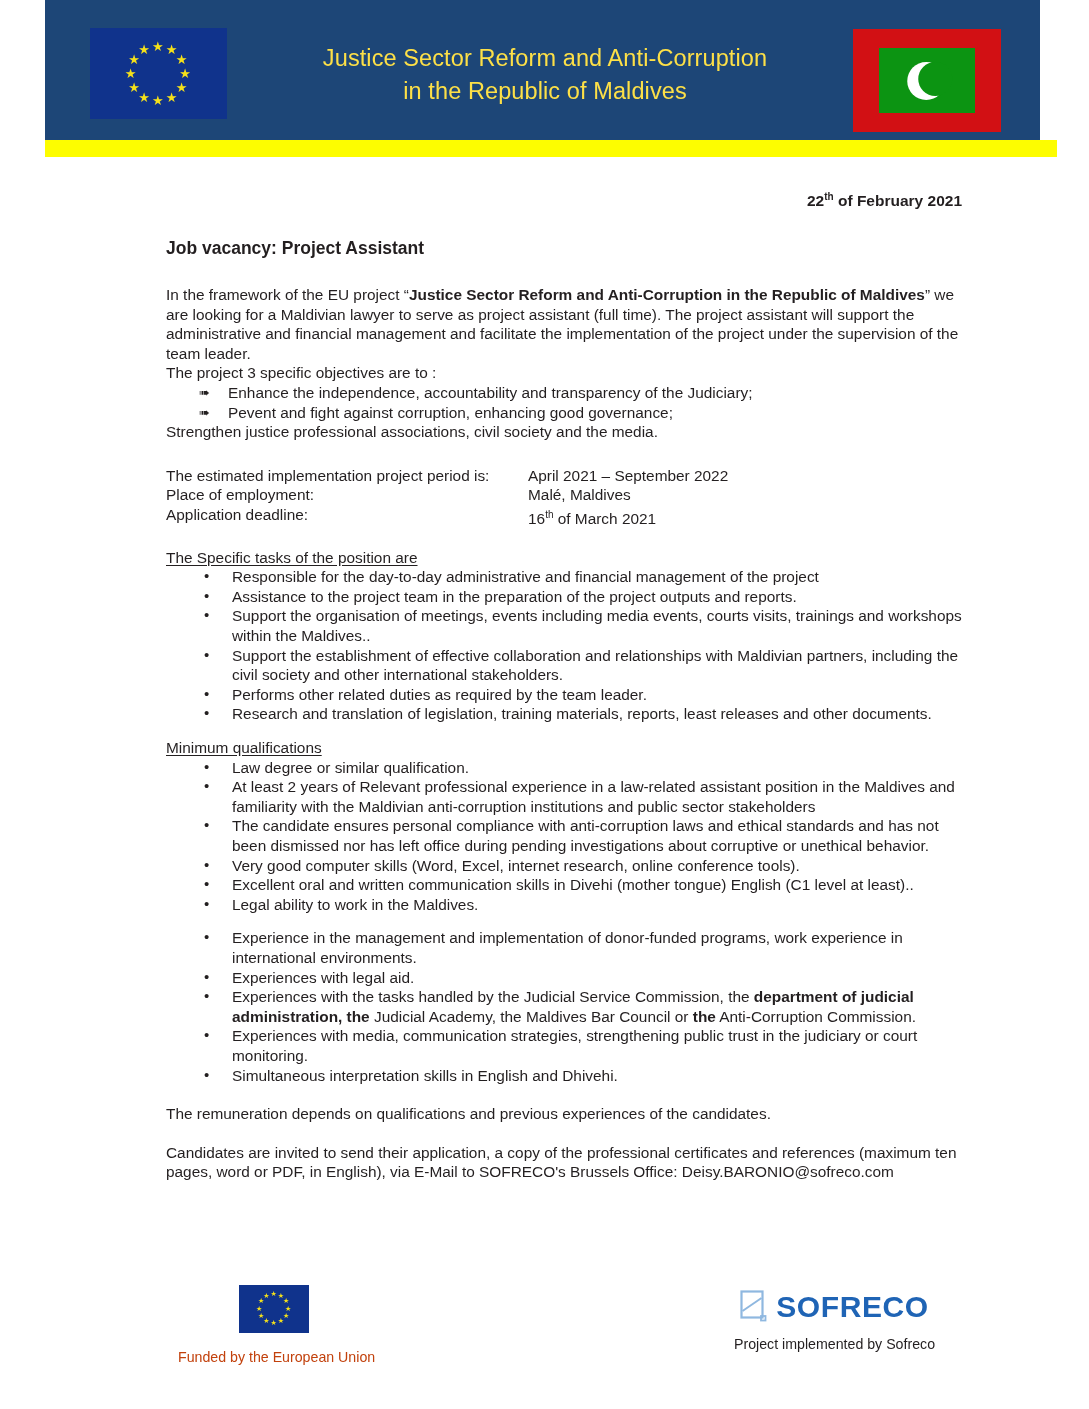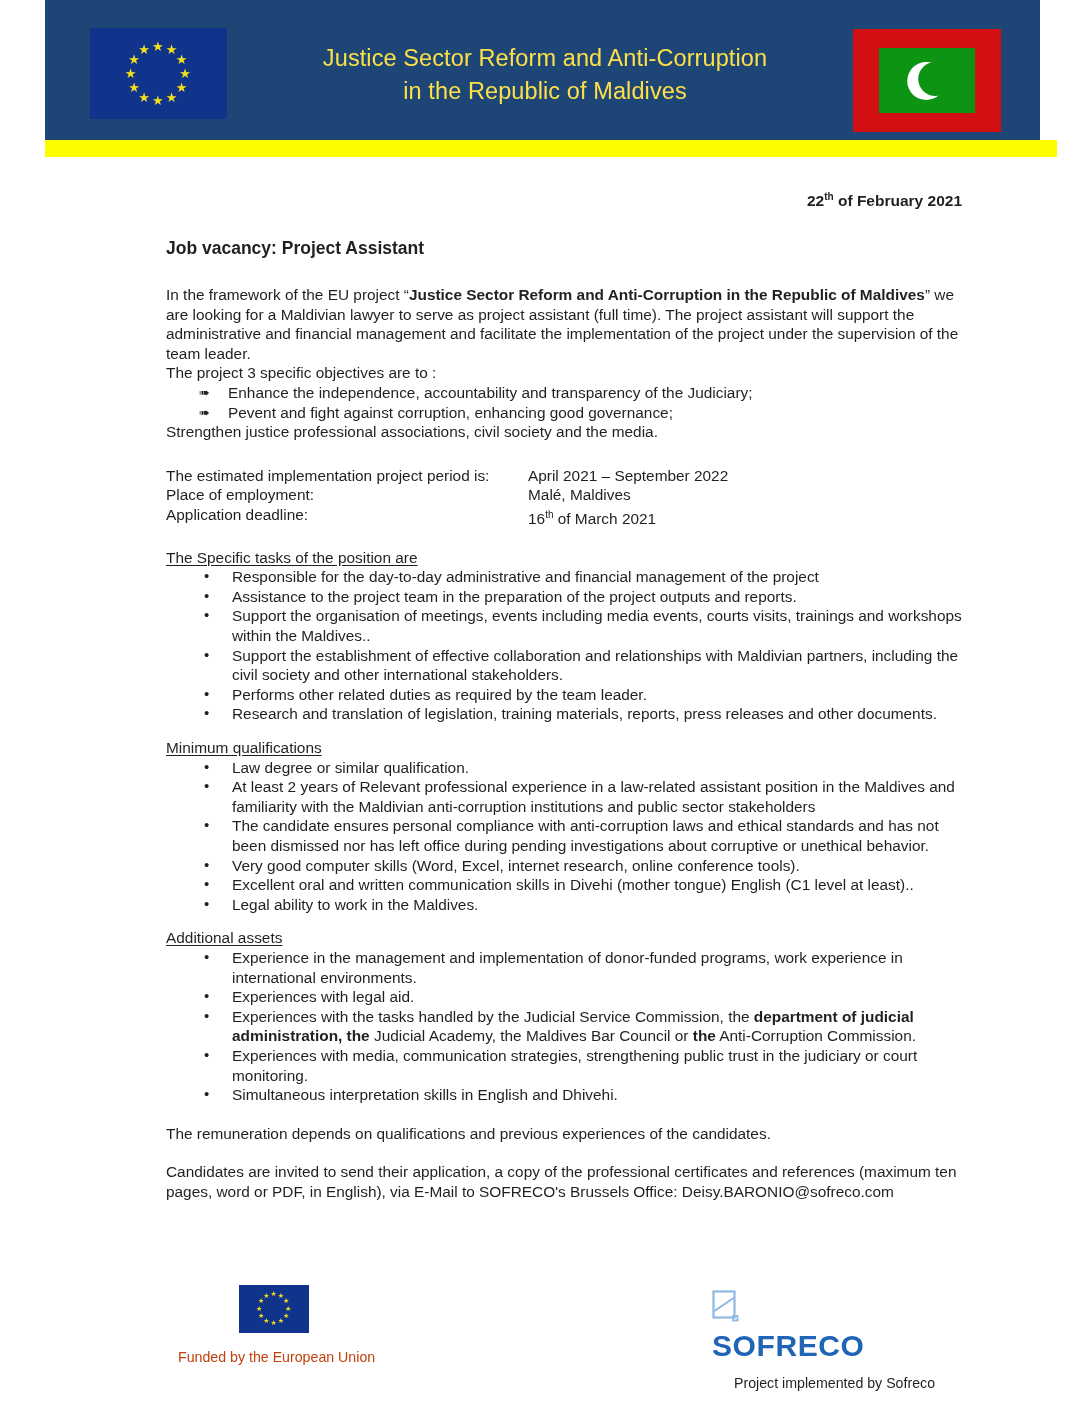--- a/index.html
+++ b/index.html
@@ -235,24 +235,23 @@
   }
   .footer-sofreco-block {
     position: absolute;
     left: 712px;
     top: 5px;
     width: 245px;
     text-align: center;
   }
   .sofreco-logo {
     display: flex;
-    align-items: flex-start;
+    align-items: flex-end;
     justify-content: center;
     gap: 9px;
-    flex-direction: column;
   }
   .sofreco-mark {
     width: 27px;
     height: 32px;
     position: relative;
   }
   .sofreco-word {
     font-size: 30px;
     font-weight: 700;
     color: #1f64b5;
@@ -339,38 +338,37 @@
 
     <div class="gap-md"></div>
 
     <p class="section-head"> The Specific  tasks of the position are</p>
     <ul class="dot-list">
       <li><span class="marker">•</span><span>Responsible for the day-to-day administrative and financial management of the project</span></li>
       <li><span class="marker">•</span><span>Assistance to the  project team in the preparation of the project outputs and reports.</span></li>
       <li><span class="marker">•</span><span>Support the organisation of meetings, events including media events, courts visits, trainings and workshops within the Maldives..</span></li>
       <li><span class="marker">•</span><span>Support the establishment of effective collaboration and relationships with Maldivian partners, including the civil society and other international stakeholders.</span></li>
       <li><span class="marker">•</span><span>Performs other related duties as required by the team leader.</span></li>
-      <li><span class="marker">•</span><span>Research and translation of legislation, training materials, reports, press releases and other documents.</span></li>
+      <li><span class="marker">•</span><span>Research and translation of legislation, training materials, reports, least releases and other documents.</span></li>
     </ul>
 
     <div class="gap-sm"></div>
 
     <p class="section-head">Minimum qualifications</p>
     <ul class="dot-list">
       <li><span class="marker">•</span><span>Law degree or similar qualification.</span></li>
       <li><span class="marker">•</span><span>At least 2 years of Relevant professional experience in a law-related assistant position in the Maldives and  familiarity with the Maldivian anti-corruption institutions and public sector stakeholders</span></li>
       <li><span class="marker">•</span><span>The candidate ensures personal compliance with anti-corruption laws and ethical standards and has not been dismissed nor has left office during pending investigations about corruptive or unethical behavior.</span></li>
       <li><span class="marker">•</span><span>Very good computer skills (Word, Excel, internet research, online conference tools).</span></li>
       <li><span class="marker">•</span><span>Excellent oral and written communication skills in Divehi (mother tongue) English (C1 level at least)..</span></li>
       <li><span class="marker">•</span><span>Legal ability to work in the Maldives.</span></li>
     </ul>
 
     <div class="gap-sm"></div>
 
-    <p class="section-head">Additional assets</p>
     <ul class="dot-list">
       <li><span class="marker">•</span><span>Experience in the management and implementation of donor-funded programs, work experience in international environments.</span></li>
       <li><span class="marker">•</span><span>Experiences with legal aid.</span></li>
       <li><span class="marker">•</span><span><span>Experiences with the tasks handled by the Judicial Service Commission, the </span><span class="bold">department of judicial administration, the</span><span> Judicial Academy, the Maldives Bar Council or </span><span class="bold">the</span><span> Anti-Corruption Commission.</span></span></li>
       <li><span class="marker">•</span><span>Experiences with media, communication strategies, strengthening public trust in the judiciary or court monitoring.</span></li>
       <li><span class="marker">•</span><span>Simultaneous interpretation skills in English and Dhivehi.</span></li>
     </ul>
 
     <div class="gap-md"></div>
 

